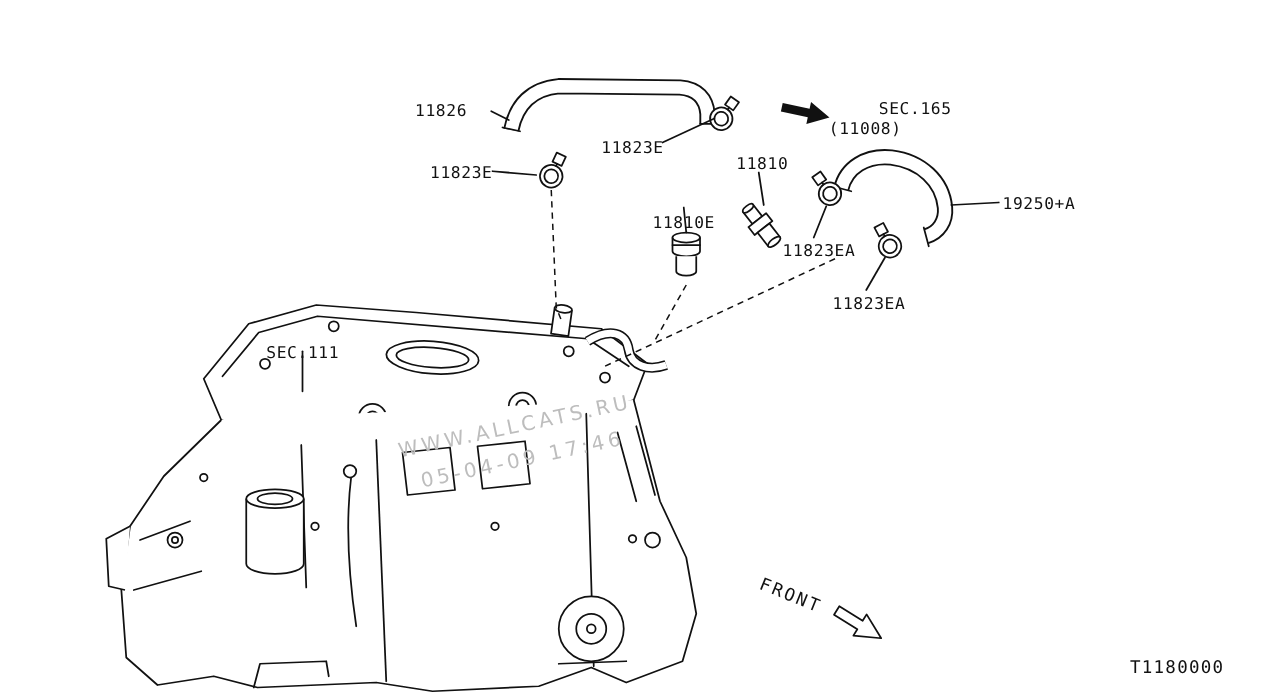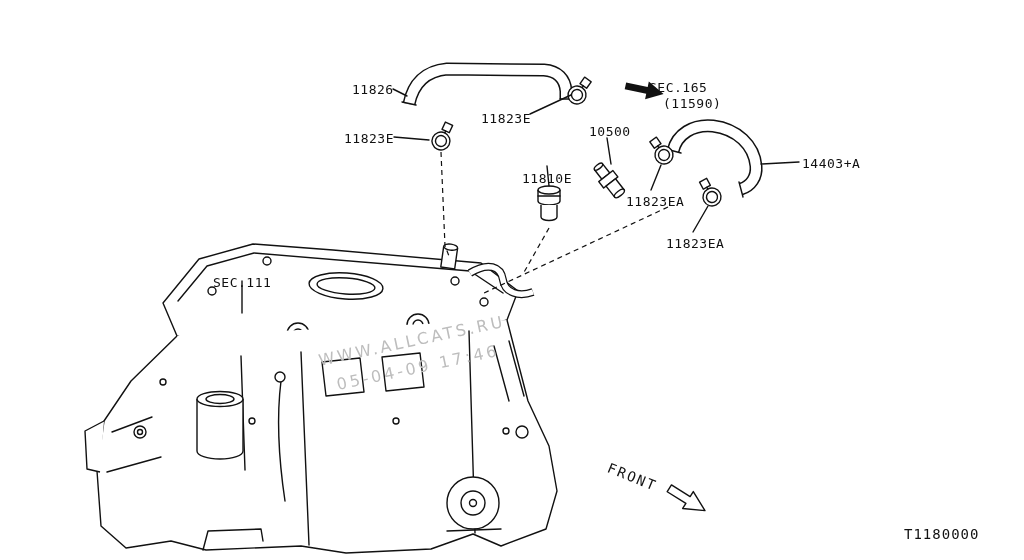--- a/index.html
+++ b/index.html
@@ -151,27 +151,27 @@
       <path d="M651,190 L661,165"></path>
       <path d="M693,232 L708,206"></path>
       <path d="M242,281 L242,313"></path>
     </g>
 
     <g transform="translate(688,500) rotate(32)">
       <path class="fw" d="M-22,-4 L0,-4 L0,-10 L20,0 L0,10 L0,4 L-22,4 Z"></path>
     </g>
   </svg>
 
-  <div class="lbl" style="left:352px;top:82px">11826</div>
-  <div class="lbl" style="left:649px;top:80px">SEC.165</div>
-  <div class="lbl" style="left:663px;top:96px">(11590)</div>
+  <div class="lbl" style="left:332px;top:82px">11826</div>
+  <div class="lbl" style="left:703px;top:80px">SEC.165</div>
+  <div class="lbl" style="left:663px;top:96px">(11008)</div>
   <div class="lbl" style="left:481px;top:111px">11823E</div>
   <div class="lbl" style="left:344px;top:131px">11823E</div>
-  <div class="lbl" style="left:589px;top:124px">10500</div>
+  <div class="lbl" style="left:589px;top:124px">11810</div>
   <div class="lbl" style="left:522px;top:171px">11810E</div>
-  <div class="lbl" style="left:802px;top:156px">14403+A</div>
+  <div class="lbl" style="left:802px;top:156px">19250+A</div>
   <div class="lbl" style="left:626px;top:194px">11823EA</div>
   <div class="lbl" style="left:666px;top:236px">11823EA</div>
   <div class="lbl" style="left:213px;top:275px">SEC.111</div>
   <div class="lbl front" style="left:608px;top:460px">FRONT</div>
   <div class="lbl code" style="left:904px;top:527px">T1180000</div>
 
 </div>
 
 </body></html>

